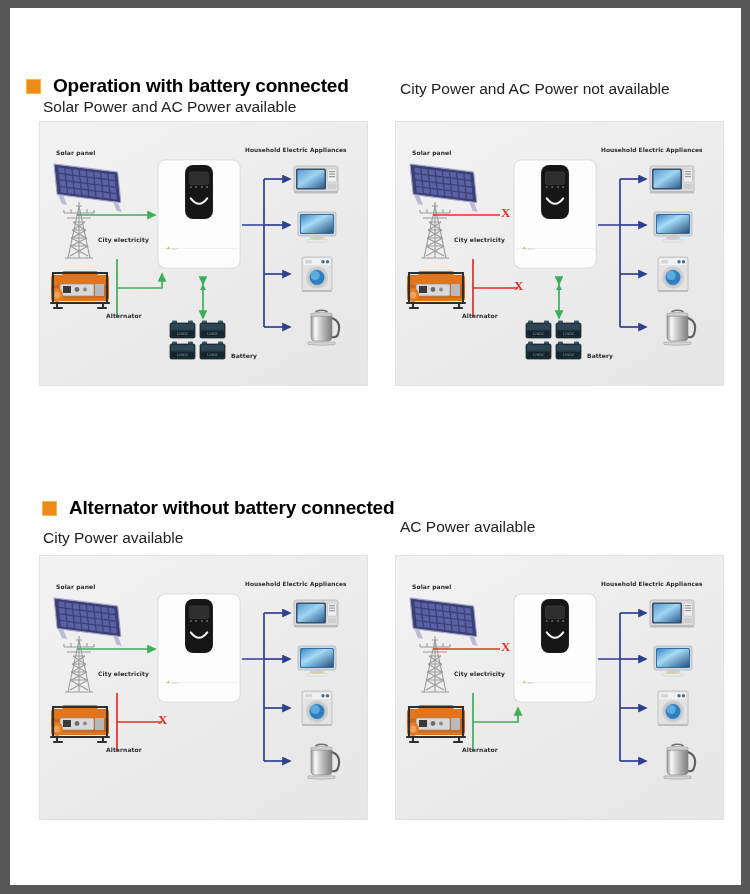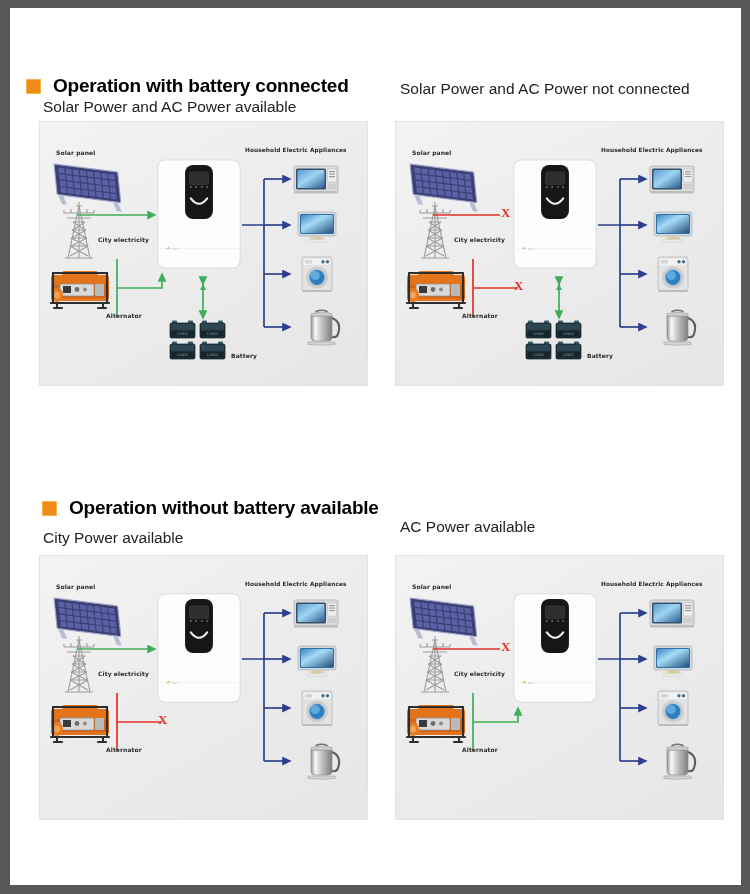--- a/index.html
+++ b/index.html
@@ -63,27 +63,27 @@
 <body>
 
 <div class="page">
 
   <div class="section">
     <div class="sec-head" style="left:16px;top:38px;margin-top:29px;">
       <span class="bullet"></span>
       <span class="sec-title">Operation with battery connected</span>
     </div>
     <div class="sub-label" style="left:33px;top:72px;margin-top:18px;">Solar Power and AC Power available</div>
-    <div class="sub-label" style="left:390px;top:72px;">Solar Power and AC Power not connected</div>
+    <div class="sub-label" style="left:390px;top:72px;">City Power and AC Power not available</div>
   </div>
 
   <div class="section">
     <div class="sec-head" style="left:32px;top:489px;">
       <span class="bullet"></span>
-      <span class="sec-title">Operation without battery available</span>
+      <span class="sec-title">Alternator without battery connected</span>
     </div>
     <div class="sub-label" style="left:33px;top:521px;">City Power available</div>
     <div class="sub-label" style="left:390px;top:510px;">AC Power available</div>
   </div>
 
   <div id="diagram-host">
       <div class="diagram" style="left: 29px; top: 113px; width: 327px; height: 263px;">
         <div class="dg-inner">
           <svg width="327" height="263" viewBox="0 0 327 263">
     <defs>

